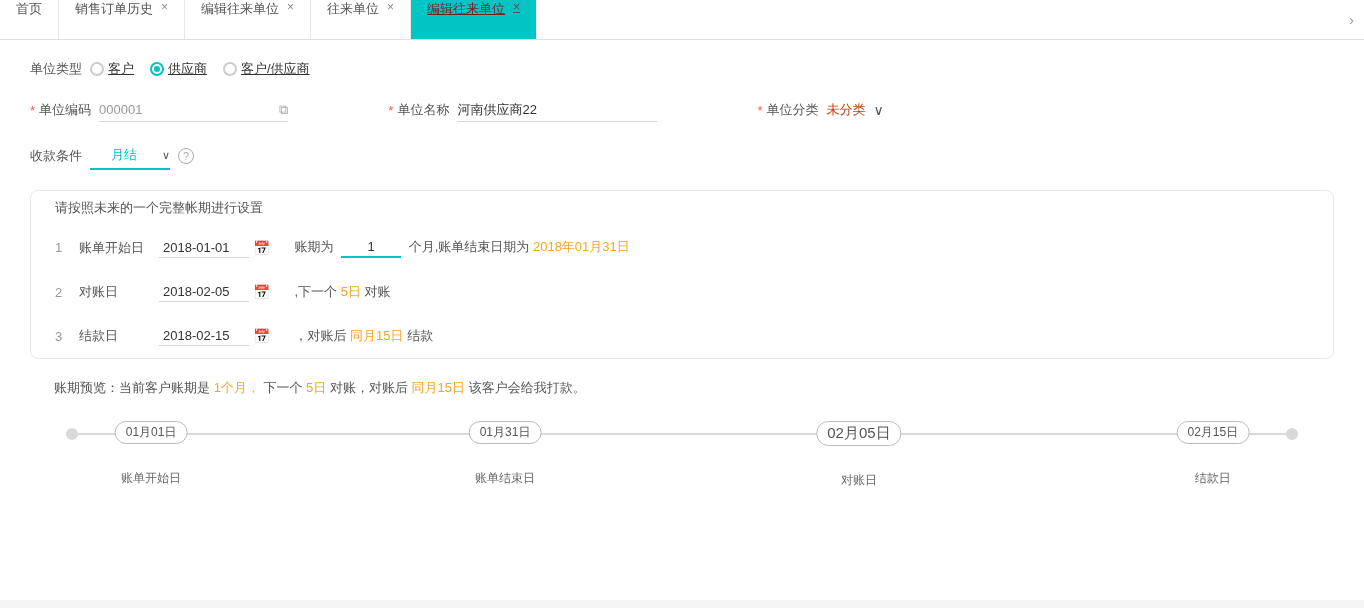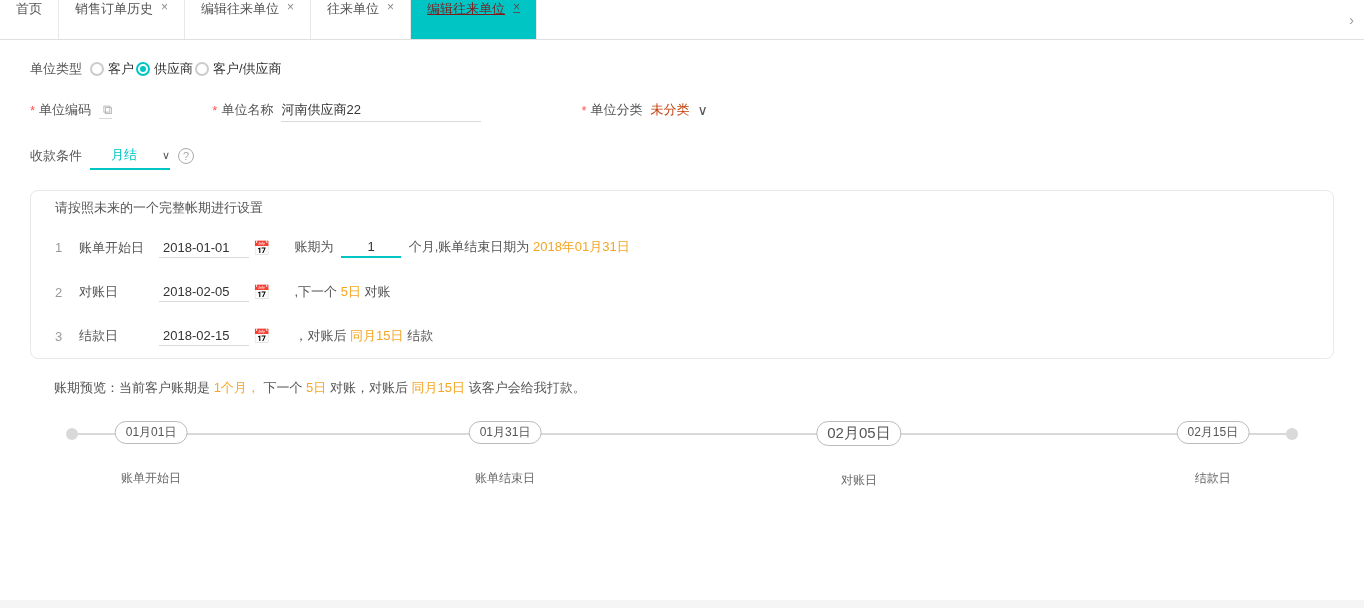--- a/index.html
+++ b/index.html
@@ -73,21 +73,22 @@
     }
 
     .required-star {
       color: #f55;
       margin-right: 4px;
     }
 
     
     .radio-group {
       display: flex;
-      gap: 2px;
+      gap: 16px;
+      text-decoration: underline;
     }
     .radio-item {
       display: flex;
       align-items: center;
       gap: 4px;
       cursor: pointer;
     }
     .radio-circle {
       width: 14px;
       height: 14px;
@@ -285,20 +286,21 @@
       </div>
     </div>
   </div>
 
   <div class="form-row">
 
     <div class="form-group">
       <span class="required-star">*</span>
       <span class="form-label">单位编码</span>
       <div class="input-with-icon">
+        <input type="text" style="color: rgb(153, 153, 153); min-width: 80px;" value="000001">
         <span class="input-icon">⧉</span>
       </div>
     </div>
 
     <div class="form-group" style="margin-left:60px;">
       <span class="required-star">*</span>
       <span class="form-label">单位名称</span>
       <div class="input-with-icon" style="min-width:200px;">
         <input type="text" style="min-width: 180px;" value="河南供应商22">
       </div>

